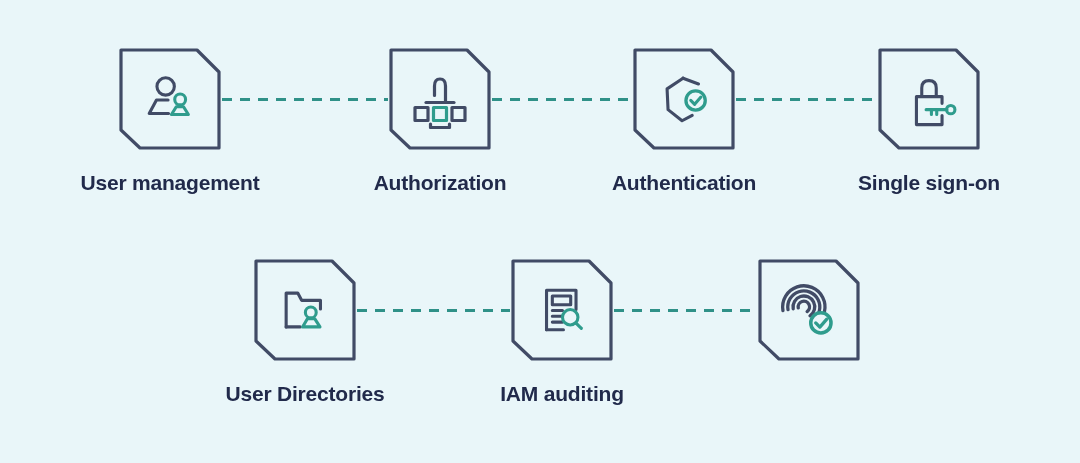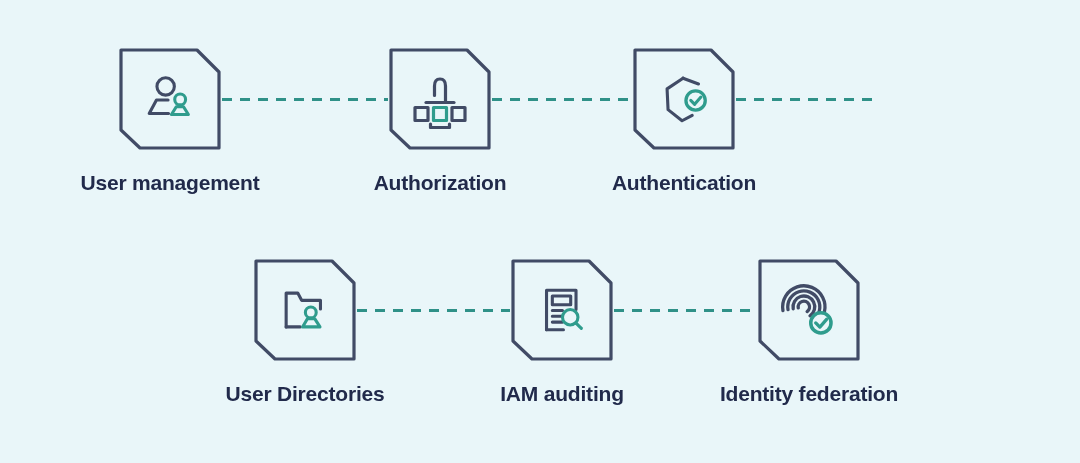--- a/index.html
+++ b/index.html
@@ -98,20 +98,35 @@
       <svg class="icon" width="58" height="58" viewBox="0 0 60 60">
         <path class="sn" d="M29,8.5 L12.5,19.5 L13.5,41 L28,52.5 L38.5,47"></path>
         <path class="sn" d="M29,8.5 L45,14.5"></path>
         <circle class="check-circle" cx="42" cy="31.5" r="10"></circle>
         <path class="st" d="M37,31.5 L41,35.5 L47.5,28"></path>
       </svg>
     </div>
     <div class="label">Authentication</div>
   </div>
 
+  <div class="node" style="left:819px;top:47px">
+    <div class="frame">
+      <svg class="frame-svg" width="104" height="104" viewBox="0 0 104 104">
+        <path class="frame-path" d="M3,3 H79 L101,25 V101 H22 L3,83 Z"></path>
+      </svg>
+      <svg class="icon" width="58" height="58" viewBox="0 0 60 60">
+        <path class="sn" d="M22.5,27 V18.5 Q22.5,11 30,11 Q37.5,11 37.5,18.5 V27"></path>
+        <path class="sn" d="M43.5,34.5 V27.5 H17 V56.5 H43.5 V47"></path>
+        <path class="st" d="M27,41 H48.5" stroke-width="3"></path>
+        <path class="st" d="M32.5,41 V46 M38,41 V46" stroke-width="3"></path>
+        <circle class="st" cx="52.5" cy="41" r="4.3" stroke-width="3"></circle>
+      </svg>
+    </div>
+    <div class="label">Single sign-on</div>
+  </div>
 
   <div class="node" style="left:452px;top:258px">
     <div class="frame">
       <svg class="frame-svg" width="104" height="104" viewBox="0 0 104 104">
         <path class="frame-path" d="M3,3 H79 L101,25 V101 H22 L3,83 Z"></path>
       </svg>
       <svg class="icon" width="58" height="58" viewBox="0 0 60 60">
         <path class="sn" d="M14,50.5 V9.5 H44.5 V29.5"></path>
         <path class="sn" d="M14,50.5 H31.5"></path>
         <rect class="sn" x="20" y="15.5" width="19" height="9" stroke-width="2.8"></rect>
@@ -145,16 +160,15 @@
       </svg>
       <svg class="icon" width="62" height="62" viewBox="0 0 60 60">
         <path class="sn" d="M4.8,30.6 A20.5,20.5 0 1 1 36.8,43.8" stroke-width="3"></path>
         <path class="sn" d="M9.7,29.7 A15.5,15.5 0 1 1 33.9,39.7" stroke-width="3"></path>
         <path class="sn" d="M14.7,28.8 A10.5,10.5 0 1 1 31,35.6" stroke-width="3"></path>
         <path class="sn" d="M19.6,28 A5.5,5.5 0 1 1 28.2,31.5" stroke-width="3"></path>
         <circle class="check-circle" cx="41.5" cy="42.5" r="9.8"></circle>
         <path class="st" d="M36.5,42.5 L40.5,46.5 L47,39"></path>
       </svg>
     </div>
-    <div class="label">Identity federation</div>
   </div>
 
 </div>
 
 </body></html>

